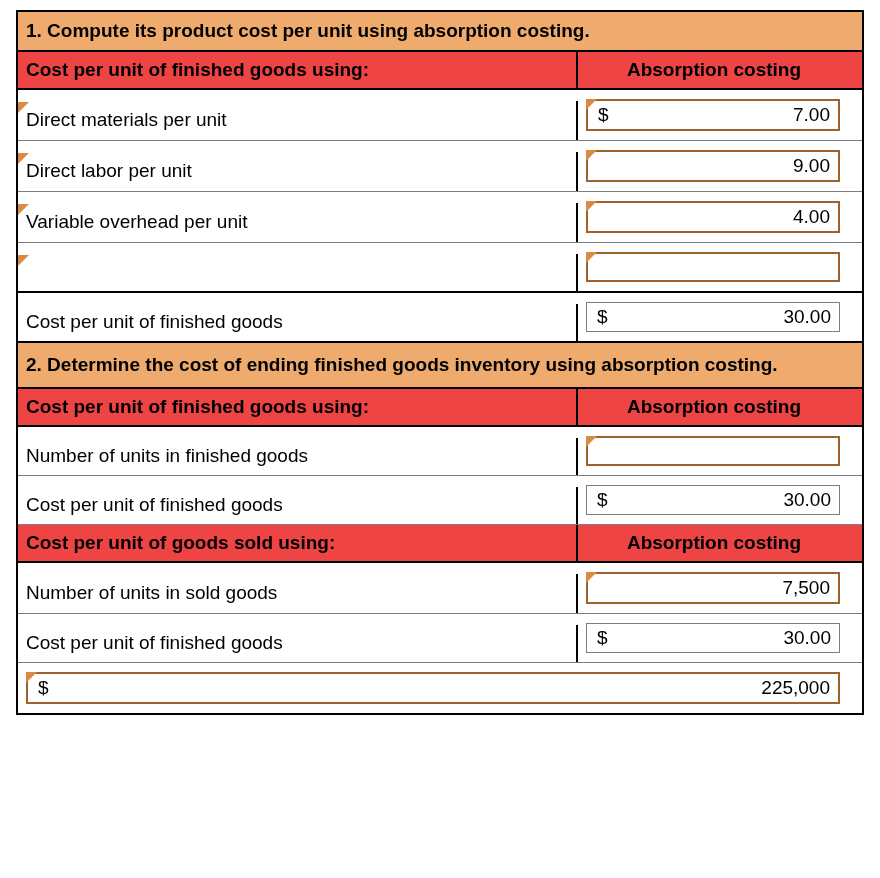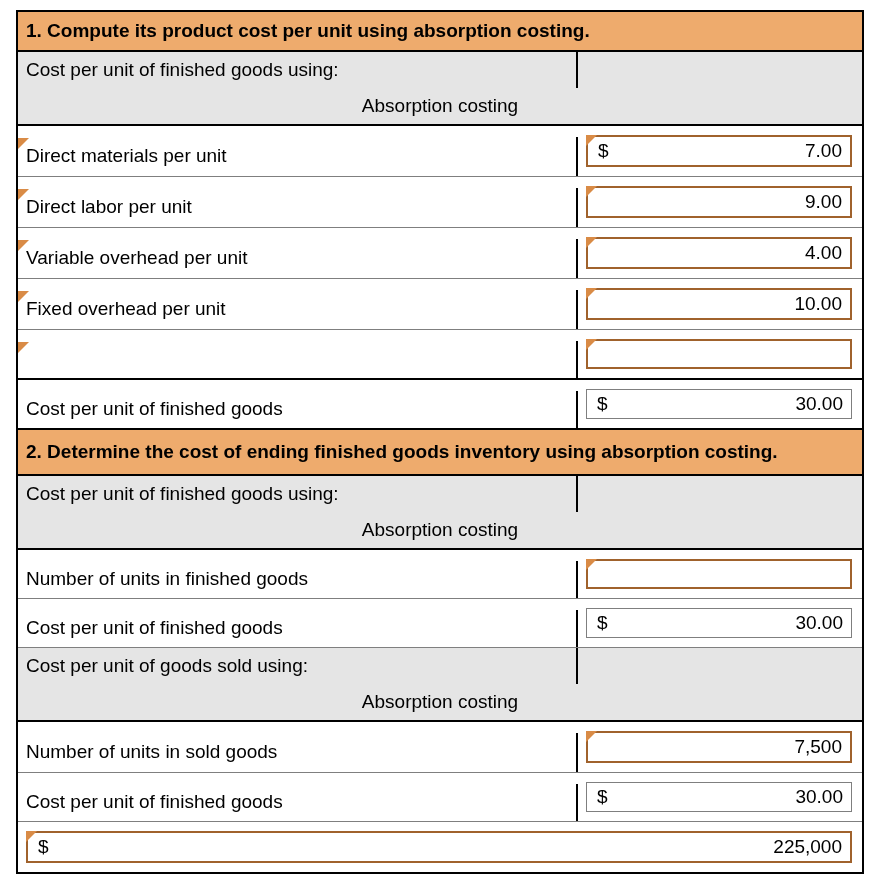--- a/index.html
+++ b/index.html
@@ -28,43 +28,42 @@
   .cell-label {
     width: 560px;
     box-sizing: border-box;
     padding: 7px 4px 7px 8px;
     display: flex;
     align-items: center;
   }
   .cell-value {
     flex: 1;
     box-sizing: border-box;
-    padding: 7px 8px 7px 8px;
+    padding: 7px 20px 7px 8px;
     display: flex;
     align-items: center;
   }
 
   
   .section-header {
     background: #eeab6d;
     font-weight: bold;
     border-bottom: 2px solid #000000;
   }
   .section-header .cell-label {
     width: 100%;
     padding: 7px 8px;
     line-height: 1.25;
   }
 
   
   .col-header {
-    background: #e5e5e5;
-    font-weight: normal;
+    background: #ef4444;
+    font-weight: bold;
     border-bottom: 2px solid #000000;
-    flex-direction: column;
   }
   .col-header .cell-label {
     border-right: 2px solid #000000;
   }
   .col-header .cell-value {
     justify-content: center;
   }
 
   
   .inputrow {
@@ -177,29 +176,20 @@
   <div class="row inputrow">
     <div class="cell-label label-box lbl-flag">Variable overhead per unit</div>
     <div class="cell-value">
       <div class="value-box flag" style="width:100%">
         <span class="cur"></span>
         <span class="num">4.00</span>
       </div>
     </div>
   </div>
 
-  <div class="row inputrow">
-    <div class="cell-label label-box lbl-flag">Fixed overhead per unit</div>
-    <div class="cell-value">
-      <div class="value-box flag" style="width:100%">
-        <span class="cur"></span>
-        <span class="num">10.00</span>
-      </div>
-    </div>
-  </div>
 
   <div class="row inputrow blankrow row-strong-bottom">
     <div class="cell-label label-box lbl-flag"></div>
     <div class="cell-value">
       <div class="value-box flag" style="width:100%">
         <span class="cur"></span>
         <span class="num"></span>
       </div>
     </div>
   </div>

